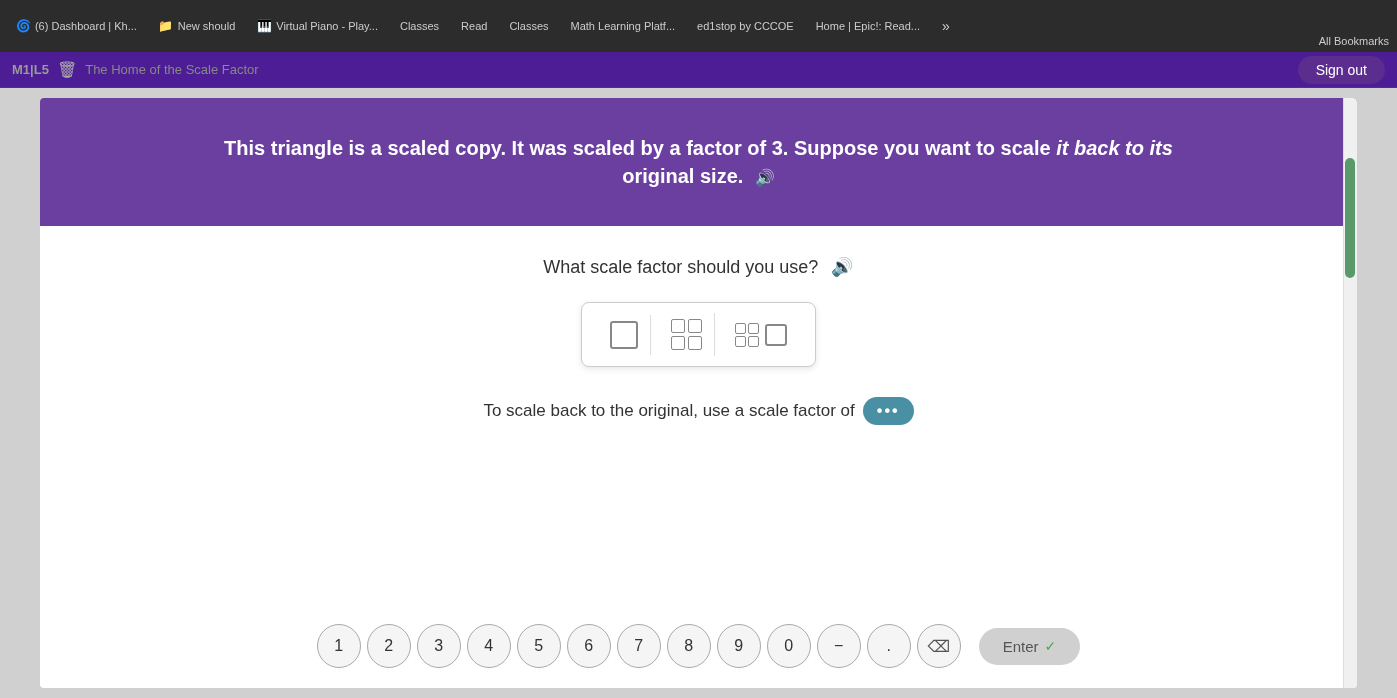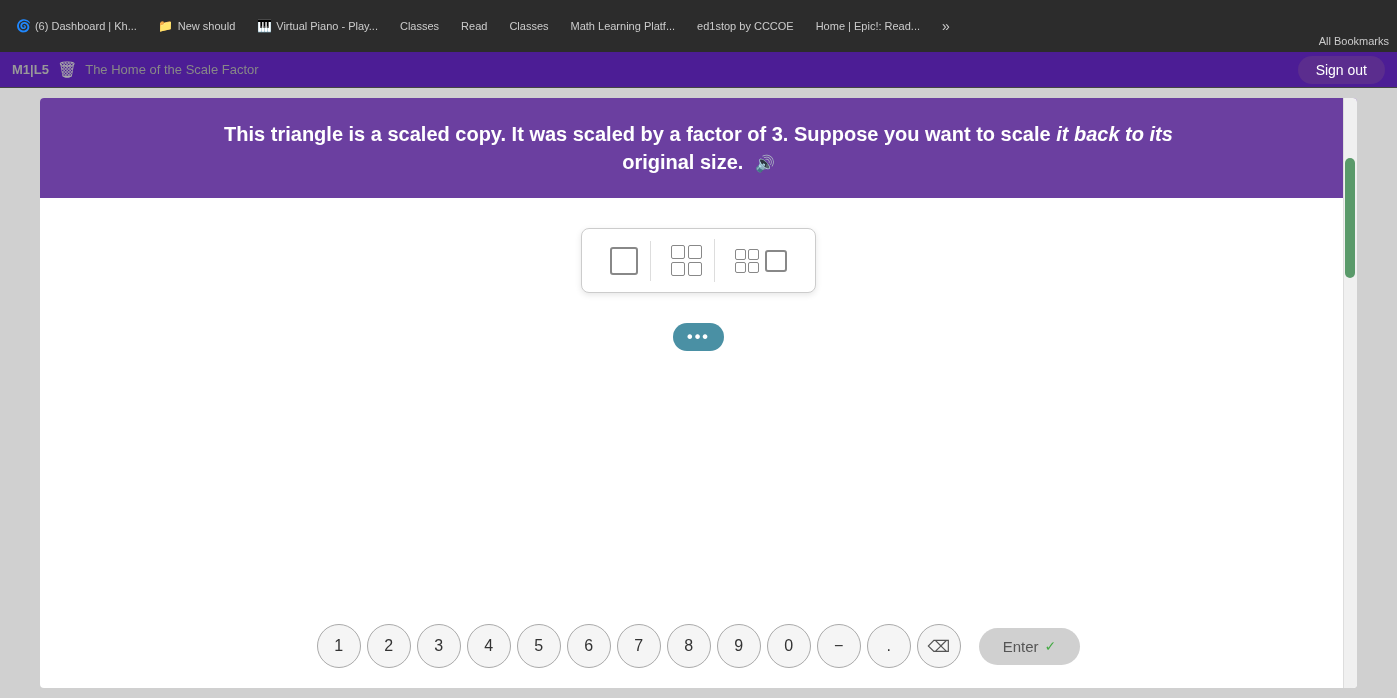--- a/index.html
+++ b/index.html
@@ -51,21 +51,21 @@
       border-radius: 20px;
       padding: 6px 18px;
       font-size: 14px;
       cursor: pointer;
       font-weight: 500;
     }
 
     
     .banner {
       background: #6b3fa0;
-      padding: 22px 40px;
+      padding: 36px 40px;
       text-align: center;
     }
     .banner-text {
       color: white;
       font-size: 20px;
       font-weight: bold;
       line-height: 1.4;
     }
     .banner-text em {
       font-style: italic;
@@ -284,20 +284,24 @@
     <div class="banner">
       <div class="banner-text">
         This triangle is a scaled copy. It was scaled by a factor of 3. Suppose you want to scale
         <em>it back to its</em><br>
         original size.
         <span class="speaker-icon">🔊</span>
       </div>
     </div>
 
     <div class="question-area">
+      <div class="question-text">
+        <span>What scale factor should you use?</span>
+        <span style="margin-left:8px;cursor:pointer;">🔊</span>
+      </div>
 
       <div class="scale-visual">
         <div class="scale-boxes">
 
           <div class="box-group">
             <div class="single-box"></div>
           </div>
 
           <div class="box-group">
             <div class="two-boxes">
@@ -316,20 +320,21 @@
                 <div style="width:11px;height:11px;border:1.5px solid #888;border-radius:2px;"></div>
                 <div style="width:11px;height:11px;border:1.5px solid #888;border-radius:2px;"></div>
               </div>
               <div style="width:22px;height:22px;border:2px solid #888;border-radius:3px;"></div>
             </div>
           </div>
         </div>
       </div>
 
       <div class="answer-text">
+        <span>To scale back to the original, use a scale factor of</span>
         <button class="ellipsis-btn">•••</button>
       </div>
     </div>
 
     <div class="scrollbar-track">
       <div class="scrollbar-thumb"></div>
     </div>
 
     <div class="keypad-area">
       <button class="key-btn">1</button>

